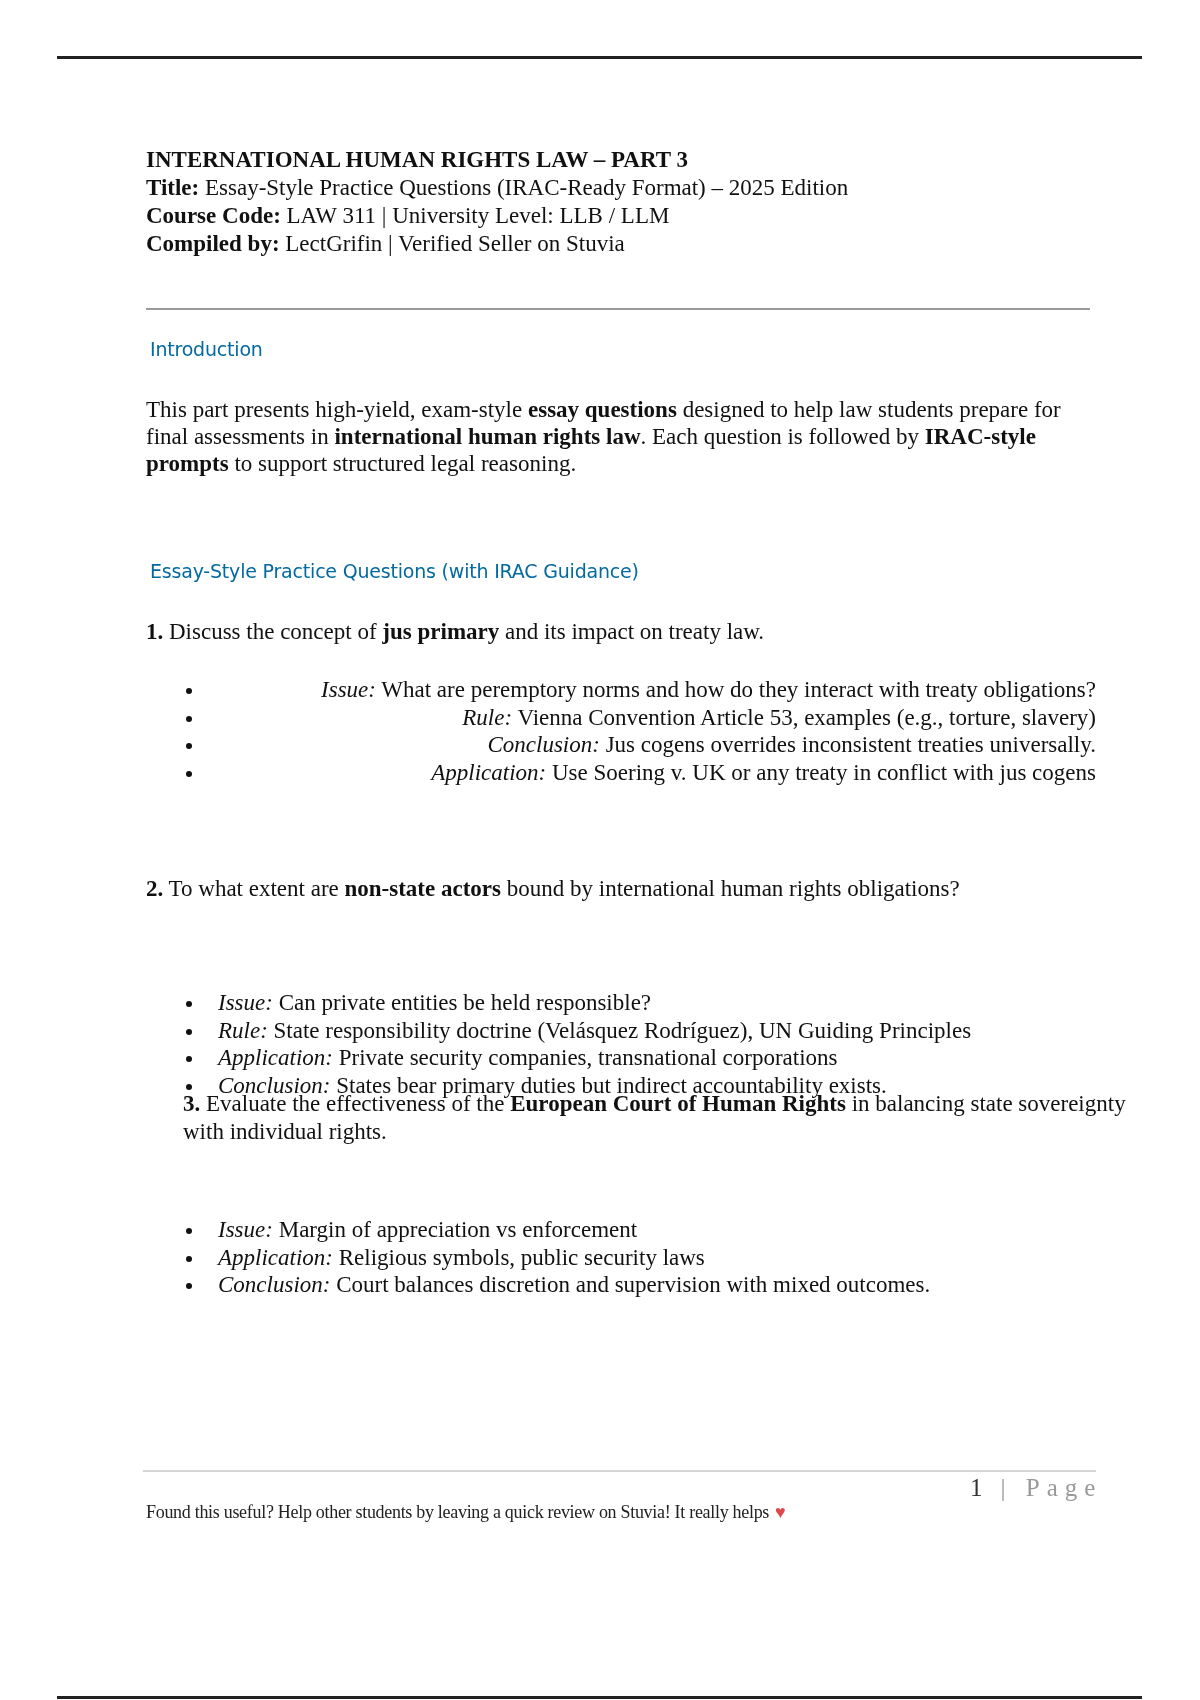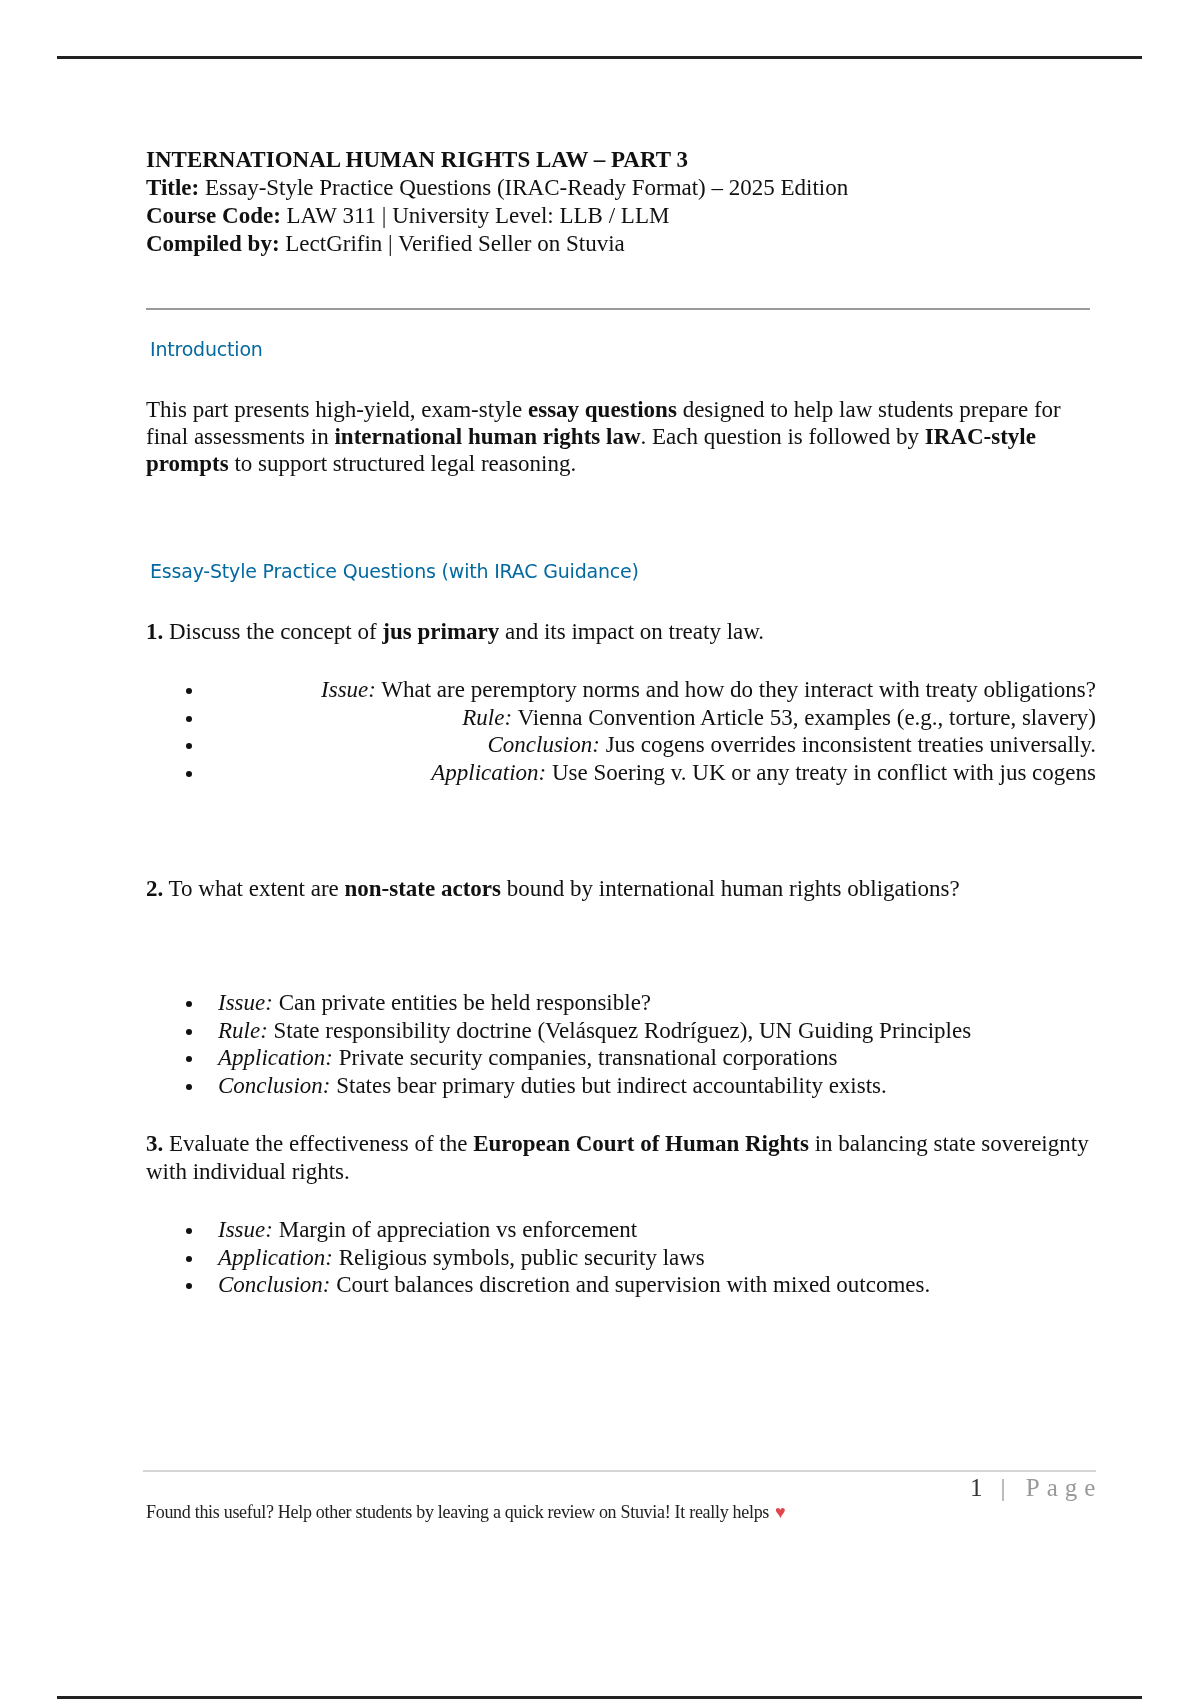--- a/index.html
+++ b/index.html
@@ -56,21 +56,21 @@
 </ul>
 
 <div class="question" style="top:875px;"><b>2.</b><span> To what extent are </span><b>non-state actors</b><span> bound by international human rights obligations?</span></div>
 <ul class="bullets" style="top:989px;">
   <li><span class="dot"></span><span class="label">Issue:</span><span> Can private entities be held responsible?</span></li>
   <li><span class="dot"></span><span class="label">Rule:</span><span> State responsibility doctrine (Velásquez Rodríguez), UN Guiding Principles</span></li>
   <li><span class="dot"></span><span class="label">Application:</span><span> Private security companies, transnational corporations</span></li>
   <li><span class="dot"></span><span class="label">Conclusion:</span><span> States bear primary duties but indirect accountability exists.</span></li>
 </ul>
 
-<div class="question" style="top:1130px;"><b>3.</b><span> Evaluate the effectiveness of the </span><b>European Court of Human Rights</b><span> in balancing state sovereignty with individual rights.</span></div>
+<div class="question" style="top:1090px;margin-left:37px;"><b>3.</b><span> Evaluate the effectiveness of the </span><b>European Court of Human Rights</b><span> in balancing state sovereignty with individual rights.</span></div>
 <ul class="bullets" style="top:1216px;">
   <li><span class="dot"></span><span class="label">Issue:</span><span> Margin of appreciation vs enforcement</span></li>
   <li><span class="dot"></span><span class="label">Application:</span><span> Religious symbols, public security laws</span></li>
   <li><span class="dot"></span><span class="label">Conclusion:</span><span> Court balances discretion and supervision with mixed outcomes.</span></li>
 </ul>
 
 <div class="footer-rule"></div>
 <div class="page-num"><span class="num">1</span><span class="sep">| Page</span></div>
 <div class="footer-note"><span>Found this useful? Help other students by leaving a quick review on Stuvia! It really helps</span><span class="heart">♥</span></div>
 

